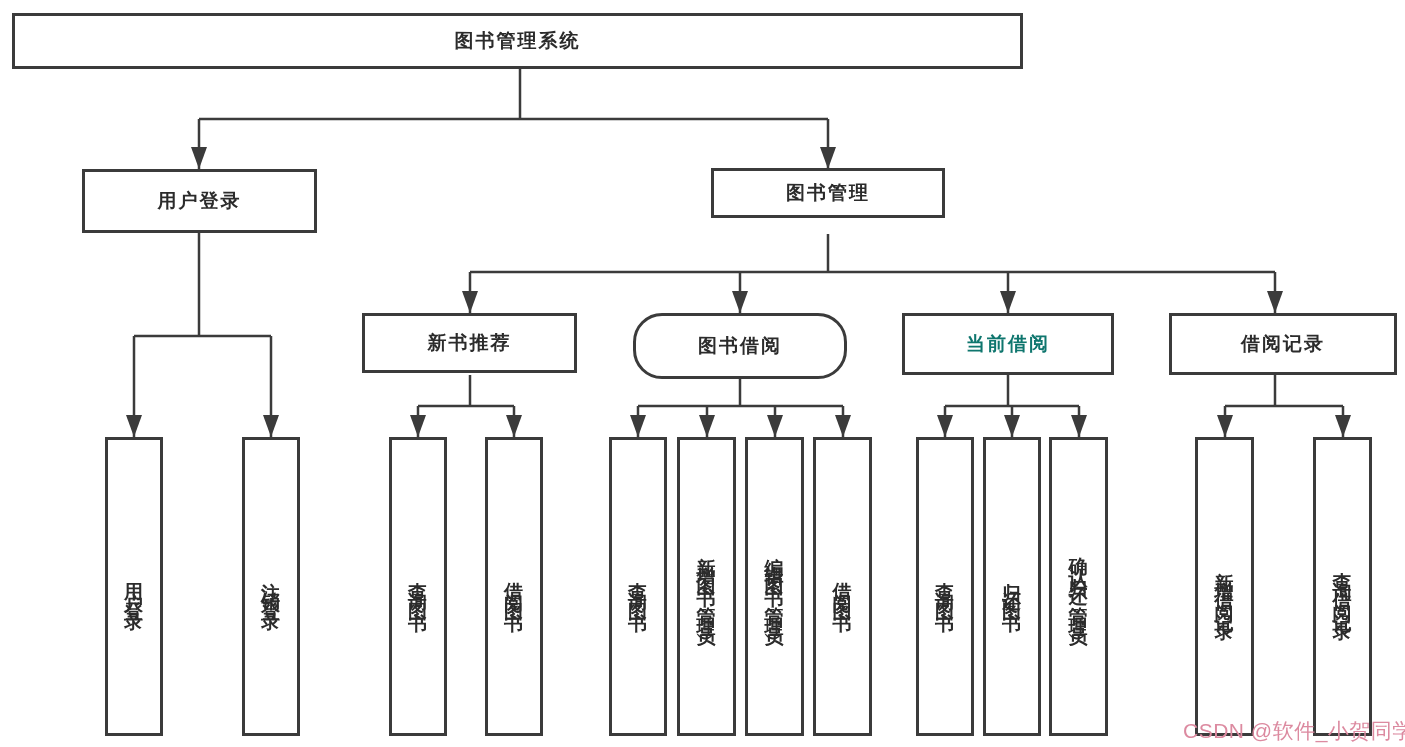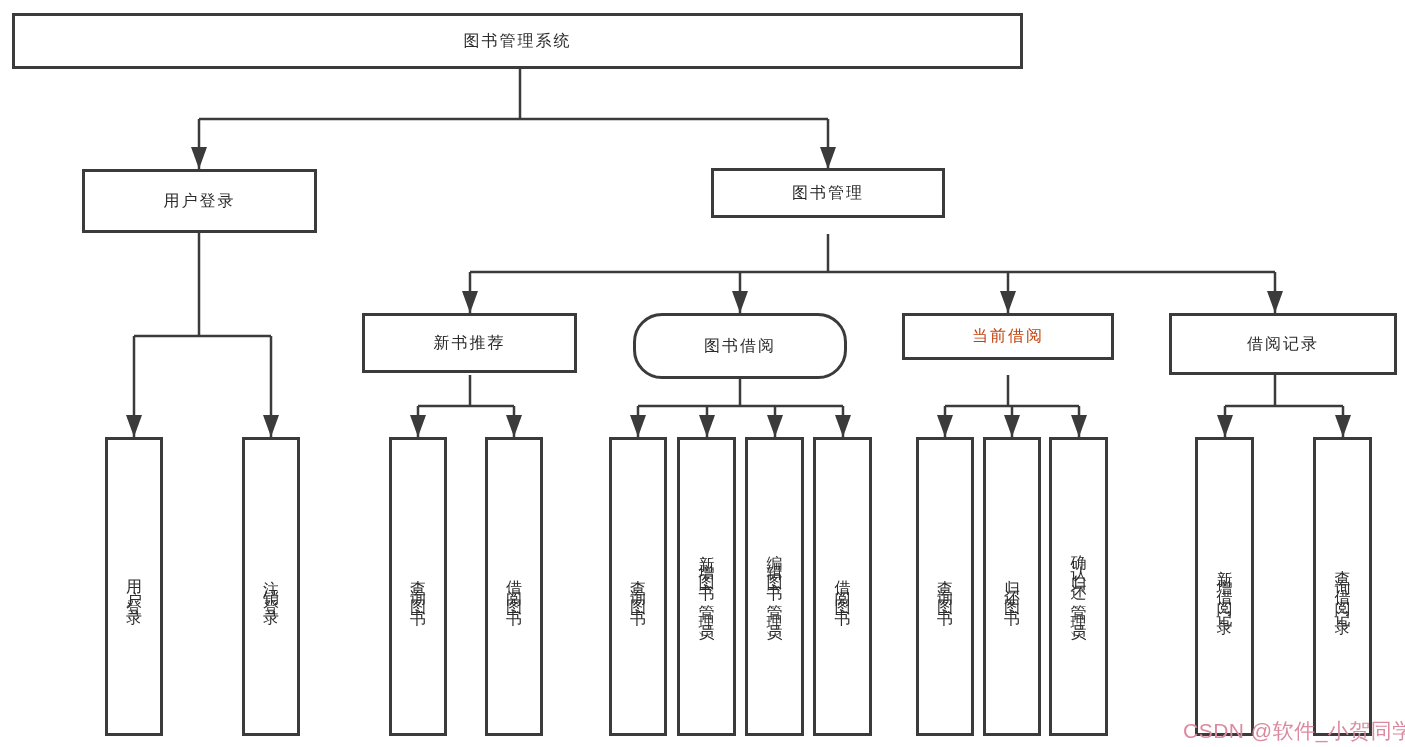--- a/index.html
+++ b/index.html
@@ -6,21 +6,21 @@
   .canvas{
     position:relative;width:1405px;height:747px;background:#ffffff;
     font-family:"Liberation Sans","DejaVu Sans",sans-serif;overflow:hidden;
   }
   svg.edges{position:absolute;left:0;top:0;z-index:1;}
   .node{
     position:absolute;background:#ffffff;border:3px solid #3b3b3b;
     display:flex;align-items:center;justify-content:center;
     box-sizing:border-box;z-index:2;color:#2b2b2b;
   }
-  .node .lbl{font-size:16px;letter-spacing:2px;white-space:nowrap;}
+  .node .lbl{font-size:19px;letter-spacing:2px;white-space:nowrap;font-weight:bold;}
   .node.vertical .lbl{
     writing-mode:vertical-rl;text-orientation:mixed;
     letter-spacing:10px;line-height:1;white-space:normal;
   }
   .watermark{
     position:absolute;z-index:3;font-size:21px;color:#dc8aa0;
     letter-spacing:0.5px;white-space:nowrap;
   }
 </style>
 </head>
@@ -90,21 +90,21 @@
   </div>
       <div class="node" style="left: 711px; top: 168px; width: 234px; height: 50px; border-color: rgb(59, 59, 59); color: rgb(43, 43, 43);">
     <span class="lbl">图书管理</span>
   </div>
       <div class="node" style="left: 362px; top: 313px; width: 215px; height: 60px; border-color: rgb(59, 59, 59); color: rgb(43, 43, 43);">
     <span class="lbl">新书推荐</span>
   </div>
       <div class="node" style="left: 633px; top: 313px; width: 214px; height: 66px; border-color: rgb(59, 59, 59); color: rgb(43, 43, 43); border-radius: 29px;">
     <span class="lbl">图书借阅</span>
   </div>
-      <div class="node" style="left: 902px; top: 313px; width: 212px; height: 47px; border-color: rgb(59, 59, 59); color: #c2410c;">
+      <div class="node" style="left: 902px; top: 313px; width: 212px; height: 62px; border-color: rgb(59, 59, 59); color: #0f766e;">
     <span class="lbl">当前借阅</span>
   </div>
       <div class="node" style="left: 1169px; top: 313px; width: 228px; height: 62px; border-color: rgb(59, 59, 59); color: rgb(43, 43, 43);">
     <span class="lbl">借阅记录</span>
   </div>
       <div class="node vertical" style="left: 105px; top: 437px; width: 58px; height: 299px; border-color: rgb(59, 59, 59); color: rgb(43, 43, 43);">
     <span class="lbl">用户登录</span>
   </div>
       <div class="node vertical" style="left: 242px; top: 437px; width: 58px; height: 299px; border-color: rgb(59, 59, 59); color: rgb(43, 43, 43);">
     <span class="lbl">注销登录</span>

